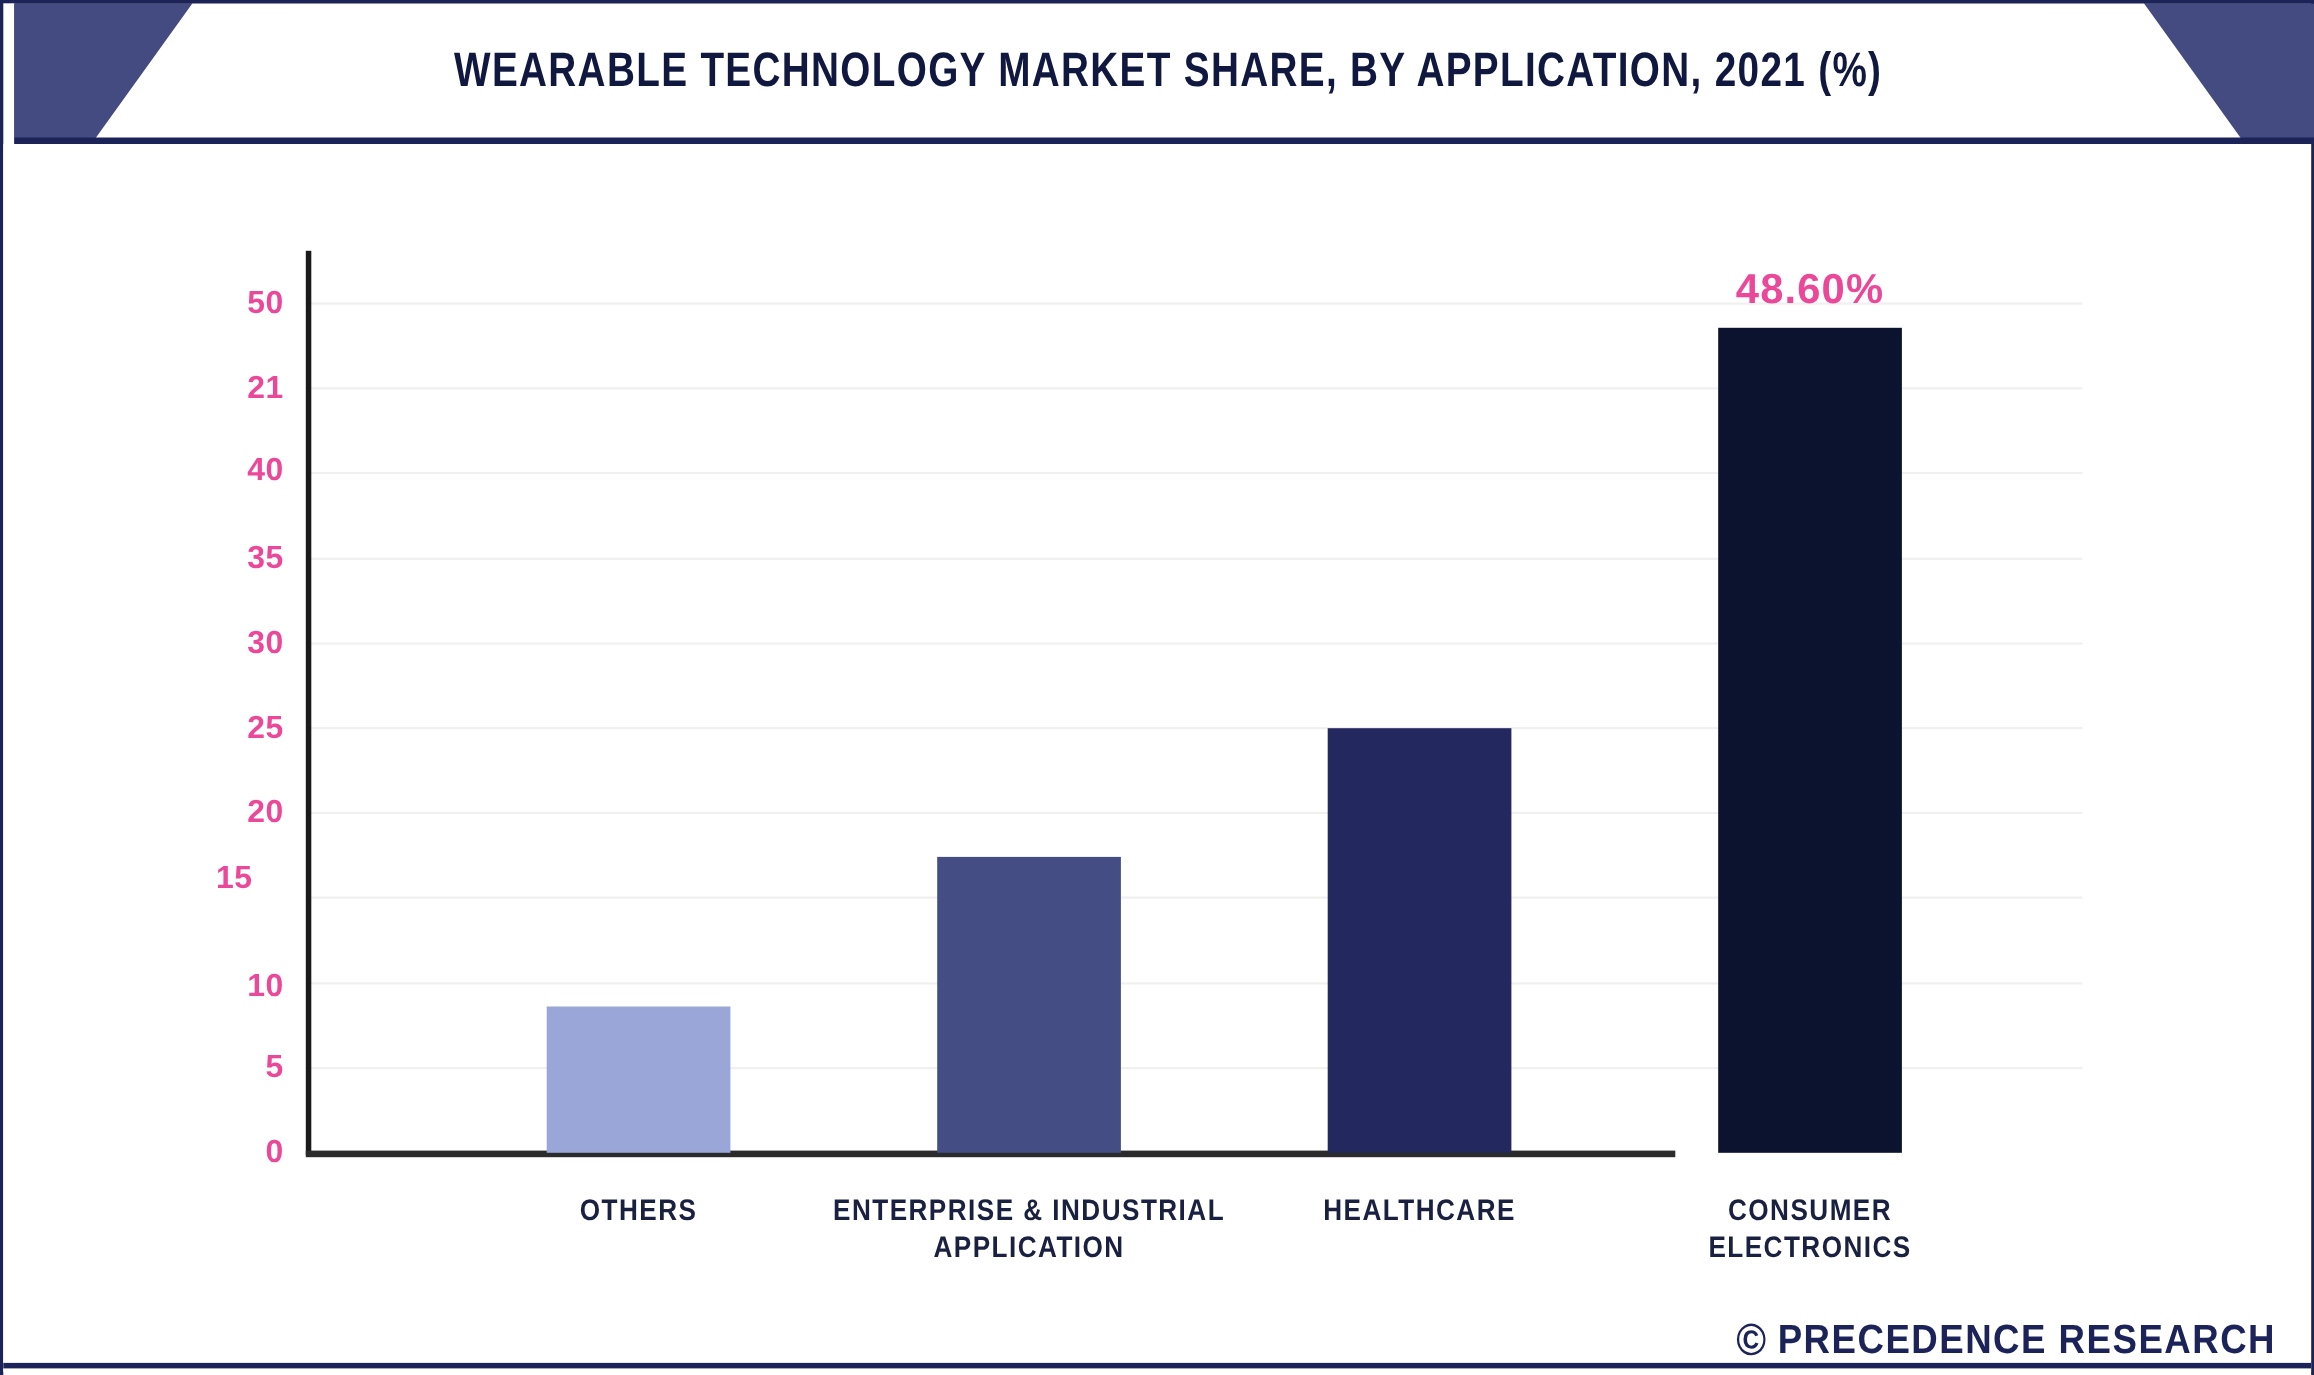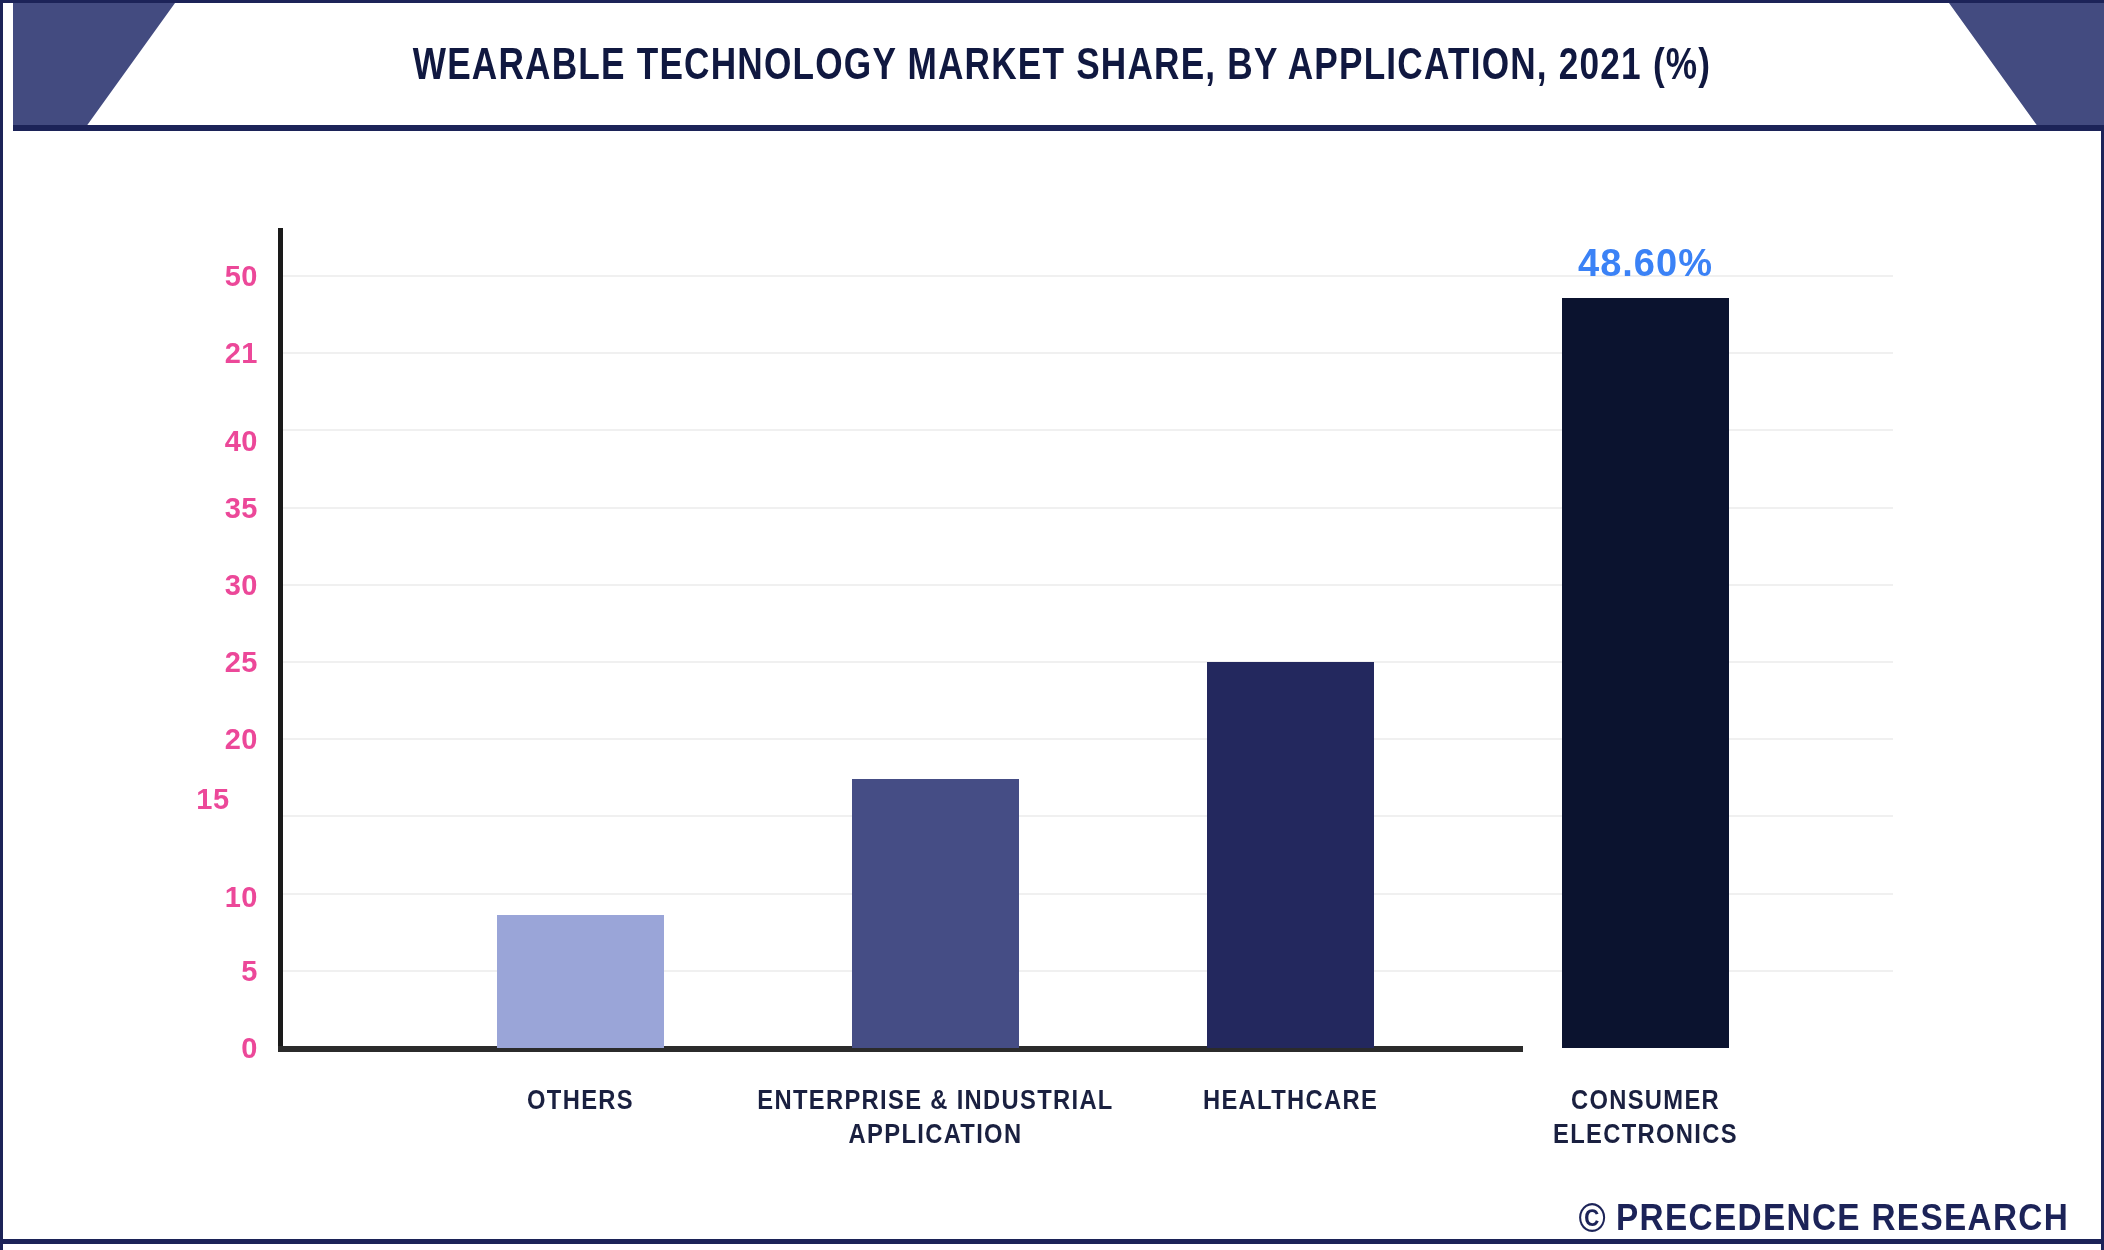--- a/index.html
+++ b/index.html
@@ -88,21 +88,21 @@
     position:absolute;left:150px;top:0;width:105px;height:1060px;
   }
 
   .bar{
     position:absolute;
     bottom:143px;           
   }
   .bar-label{
     position:absolute;
     text-align:center;
-    color:#3b82f6;
+    color:#ec4899;
     font-family:"Liberation Sans Narrow","Liberation Sans", sans-serif;
     font-weight:bold;
     font-size:38px;
     letter-spacing:1px;
     white-space:nowrap;
   }
   .cat-label{
     position:absolute;
     text-align:center;
     color:#1a2040;
@@ -169,21 +169,21 @@
       </div>
     <div id="ylabels">
         <div class="ytick" style="top: 917px;">0</div>
         <div class="ytick" style="top: 839.8px;">5</div>
         <div class="ytick" style="top: 766px; text-align: right;">10</div>
         <div class="ytick" style="top: 668px; text-align: center;">15</div>
         <div class="ytick" style="top: 608.2px;">20</div>
         <div class="ytick" style="top: 531px;">25</div>
         <div class="ytick" style="top: 453.8px;">30</div>
         <div class="ytick" style="top: 376.6px;">35</div>
-        <div class="ytick" style="top: 310px;">40</div>
+        <div class="ytick" style="top: 297px;">40</div>
         <div class="ytick" style="top: 222.2px;">21</div>
         <div class="ytick" style="top: 145px;">50</div>
       </div>
     <div id="yaxis-line"></div>
     <div id="xaxis-line"></div>
     <div id="bars">
         <div class="bar" style="left: 494px; width: 167px; height: 132.784px; bottom: 143px; background: rgb(154, 165, 216);"></div>
         <div class="bar" style="left: 849px; width: 167px; height: 268.656px; bottom: 143px; background: rgb(69, 77, 133);"></div>
         <div class="bar" style="left: 1204px; width: 167px; height: 386px; bottom: 143px; background: rgb(35, 40, 94);"></div>
         <div class="bar" style="left: 1559px; width: 167px; height: 750.384px; bottom: 143px; background: rgb(11, 19, 47);"></div>

